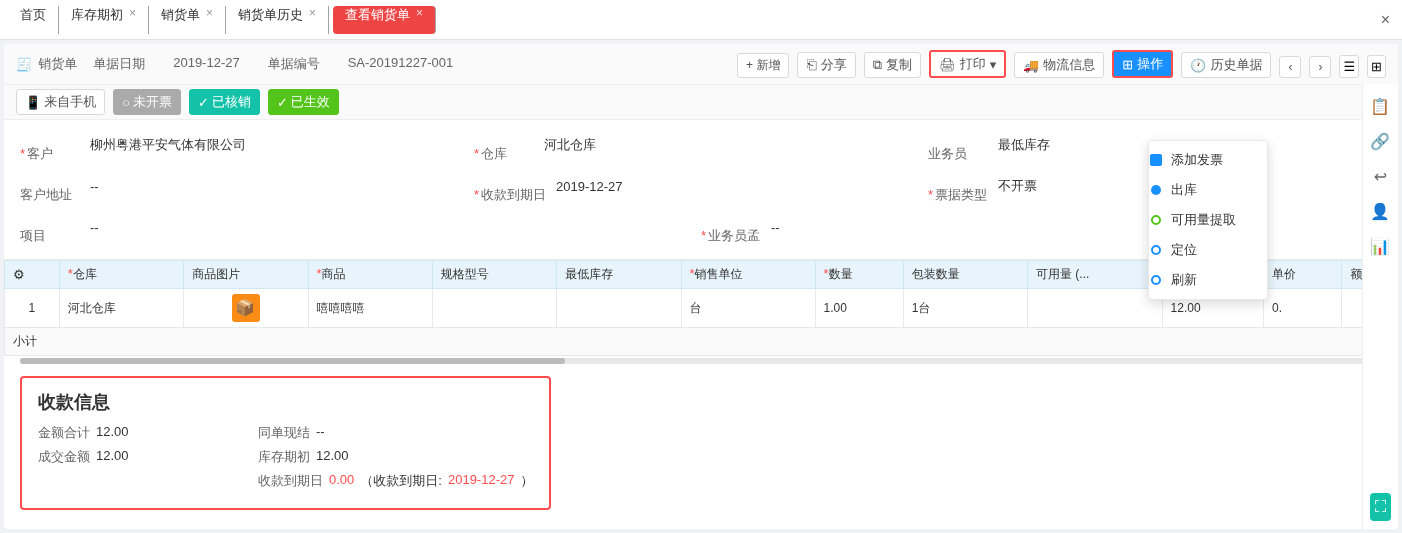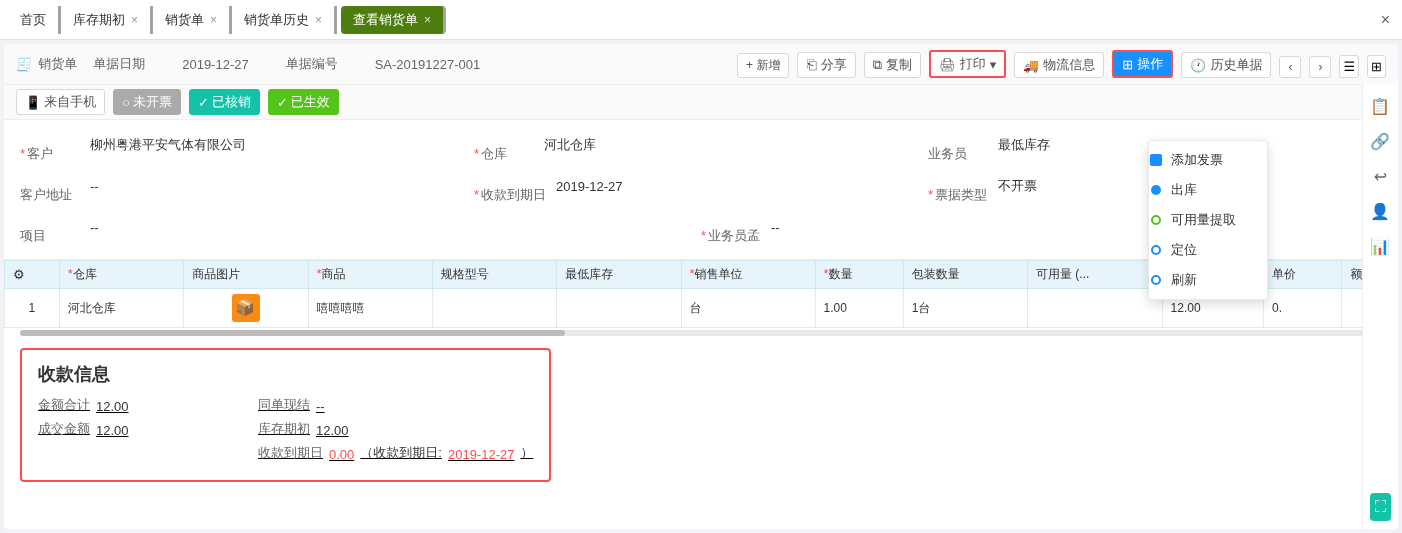--- a/index.html
+++ b/index.html
@@ -4,40 +4,40 @@
   <style>
     * { box-sizing: border-box; margin: 0; padding: 0; font-family: 'Microsoft YaHei', Arial, sans-serif; font-size: 13px; }
     body { background: #f0f2f5; width: 1402px; height: 533px; overflow: hidden; position: relative; }
 
     
     .tab-bar {
       display: flex; align-items: center; background: #fff; border-bottom: 1px solid #e0e0e0;
       height: 40px; padding: 0 8px; position: relative;
     }
     .tab {
-      display: flex; align-items: center; padding: 0 12px; height: 28px; cursor: pointer;
-      border-right: 3px solid #a3a3a3; color: #333; font-size: 13px; white-space: nowrap;
+      display: flex; padding: 0 12px; height: 28px; cursor: pointer;
+      border-right: 1px solid #a3a3a3; color: #333; font-size: 13px; white-space: nowrap;
     }
     .tab .close-icon { margin-left: 6px; color: #999; cursor: pointer; font-size: 12px; }
     .tab.home { font-weight: 500; }
-    .tab-green { background: #4d7c0f; color: #fff !important; border-radius: 4px; margin: 0 4px; }
+    .tab-green { background: #ef4444; color: #fff !important; border-radius: 4px; margin: 0 4px; }
     .tab-green .close-icon { color: rgba(255,255,255,0.8); }
     .tab-bar-close { position: absolute; right: 12px; top: 50%; transform: translateY(-50%); cursor: pointer; font-size: 16px; color: #666; }
 
     
     .main { background: #fff; margin: 4px; border-radius: 4px; height: calc(533px - 48px); overflow: hidden; position: relative; }
 
     
     .doc-header {
       display: flex; align-items: center; padding: 6px 12px; background: #fafafa; border-bottom: 1px solid #eee;
       gap: 16px;
     }
     .doc-title { display: flex; align-items: center; gap: 6px; color: #666; }
     .doc-title .icon { color: #1890ff; }
-    .doc-meta { display: flex; align-items: center; gap: 37px; color: #333; font-size: 13px; }
+    .doc-meta { display: flex; align-items: flex-start; gap: 28px; color: #333; font-size: 13px; }
     .doc-meta span { color: #666; }
     .doc-actions { margin-left: auto; display: flex; align-items: flex-end; gap: 8px; }
     .action-btn {
       display: flex; align-items: center; gap: 4px; padding: 3px 8px; border: 1px solid #d9d9d9;
       border-radius: 3px; cursor: pointer; background: #fff; color: #555; font-size: 12px;
     }
     .action-btn.active-op { background: #1890ff; color: #fff; border-color: #1890ff; }
 
     
     .toolbar {
@@ -73,21 +73,21 @@
     .settings-col { text-align: center; }
 
     
     .bottom-area { padding: 10px 16px; }
     .receipt-box {
       border: 2px solid #ff4d4f; border-radius: 4px; padding: 12px 16px; display: inline-block;
       min-width: 520px; background: #fff;
     }
     .receipt-title { font-weight: bold; font-size: 18px; margin-bottom: 10px; color: #333; }
     .receipt-row { display: flex; gap: 40px; margin-bottom: 6px; }
-    .receipt-item { display: flex; align-items: flex-end; gap: 6px; min-width: 180px; text-decoration: underline; }
+    .receipt-item { display: flex; align-items: flex-start; gap: 6px; min-width: 180px; }
     .receipt-label { color: #666; white-space: nowrap; }
     .receipt-val { color: #333; }
     .overdue { color: #ff4d4f; }
     .overdue-date { color: #ff4d4f; }
 
     
     .dropdown-menu {
       position: absolute; top: 96px; right: 130px; background: #fff;
       border: 1px solid #e8e8e8; border-radius: 4px; box-shadow: 0 4px 12px rgba(0,0,0,0.15);
       z-index: 100; min-width: 120px; padding: 4px 0;
@@ -280,20 +280,23 @@
           <td></td>
           <td></td>
           <td>台</td>
           <td>1.00</td>
           <td>1台</td>
           <td></td>
           <td>12.00</td>
           <td>0.</td>
           <td></td>
         </tr>
+        <tr class="subtotal">
+          <td colspan="13">小计</td>
+        </tr>
       </tbody>
     </table>
 
     <div class="scroll-bar">
       <div class="scroll-thumb"></div>
     </div>
   </div>
 
   <div class="bottom-area">
     <div class="receipt-box">

